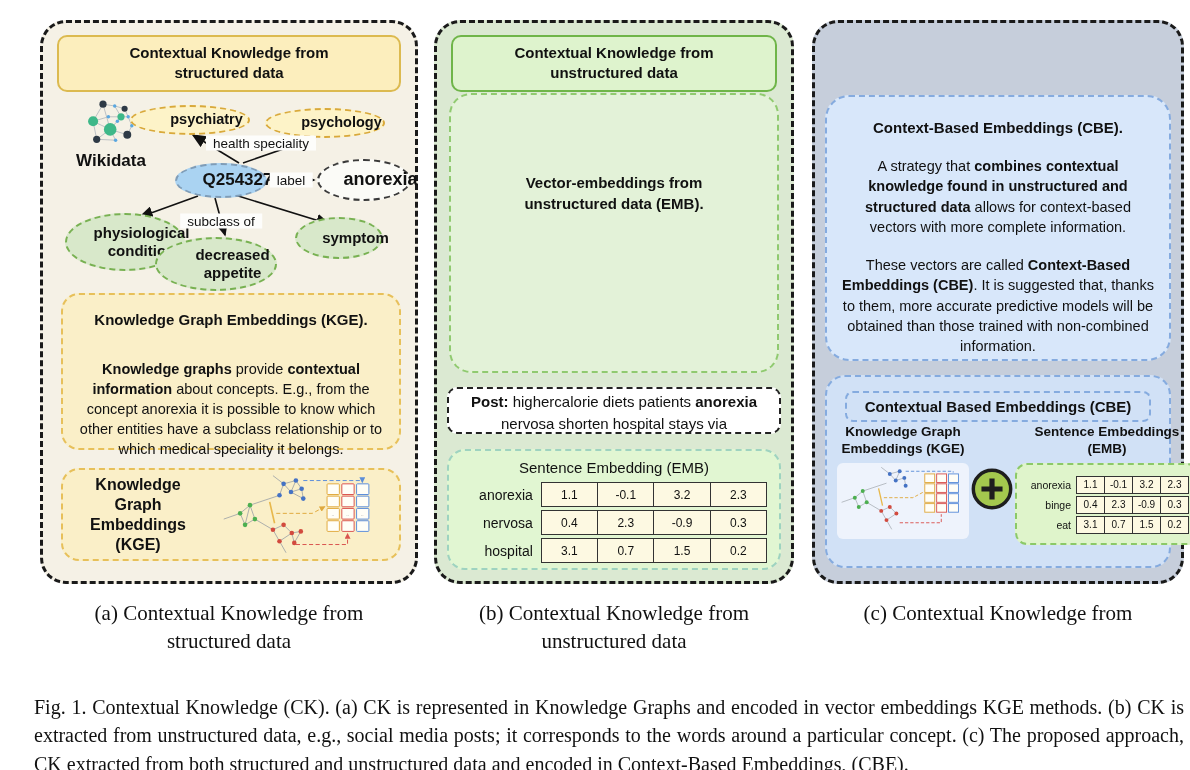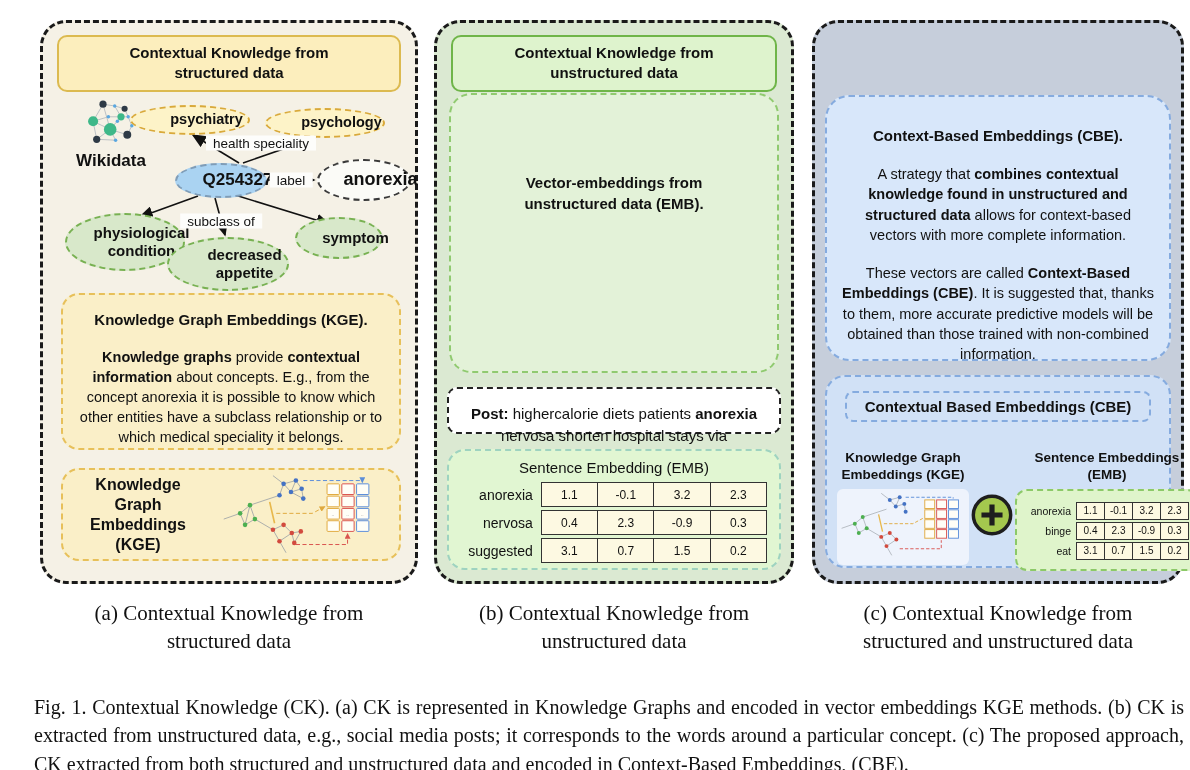--- a/index.html
+++ b/index.html
@@ -39,21 +39,21 @@
   .edge-label { position:absolute; transform:translate(-50%,-50%); background:#fdfdfb;
                 padding:0 7px; font-size:13.5px; white-space:nowrap; }
   .wikidata { position:absolute; left:42px; top:6px; }
   .wikidata-label { position:absolute; left:10px; top:60px; width:116px; text-align:center;
                     font-weight:bold; font-size:17px; }
 
   .kge-textbox { position:absolute; left:18px; top:270px; width:340px; height:157px;
                  background:var(--yellow_box_bg); border:2px dashed var(--yellow_box_border);
                  border-radius:18px; box-sizing:border-box; text-align:center;
                  padding:15px 8px 0; font-size:14.5px; line-height:1.38; }
-  .kge-textbox .title { font-weight:bold; font-size:15px; margin-bottom:16px; }
+  .kge-textbox .title { font-weight:bold; font-size:15px; margin-bottom:28px; }
   .bold { font-weight:bold; }
 
   .kge-bottombox { position:absolute; left:18px; top:445px; width:340px; height:93px;
                    background:var(--yellow_box_bg); border:2px dashed var(--yellow_box_border);
                    border-radius:18px; box-sizing:border-box; display:flex; align-items:center;
                    padding:4px 6px; }
   .kge-bottom-label { width:140px; text-align:center; font-weight:bold; font-size:16px; line-height:1.25; }
   .kge-bottom-label span { display:inline-block; max-width:110px; }
   .kge-illu { flex:1; display:flex; justify-content:center; }
 
@@ -61,45 +61,45 @@
   .emb-dashed { position:absolute; left:12px; right:12px; top:70px; height:280px;
                 border:2px dashed var(--emb_dashed_border); border-radius:22px;
                 background:var(--emb_dashed_bg); box-sizing:border-box; text-align:center; }
   .emb-dashed .title { font-weight:bold; font-size:15px; margin-top:77px; line-height:1.4; }
   .emb-dashed .title span { display:inline-block; max-width:220px; }
   .emb-dashed .body { margin:20px 14px 0; font-size:14.5px; line-height:1.4; }
 
   .post-box { position:absolute; left:10px; right:10px; top:364px; height:47px;
               background:#fff; border:2px dashed #222; border-radius:10px;
               box-sizing:border-box; text-align:center; font-size:15px;
-              line-height:1.45; padding:14px 10px; }
+              line-height:1.45; padding:2px 10px; }
 
   .emb-tablebox { position:absolute; left:10px; right:10px; top:426px; height:121px;
                   background:var(--emb_table_box_bg); border:2px dashed var(--emb_table_box_border);
                   border-radius:18px; box-sizing:border-box; padding:8px 12px 0; }
   .emb-tablebox .title { text-align:center; font-weight:normal; font-size:15px; margin-bottom:6px; }
   .trow { display:flex; align-items:center; margin-top:3px; }
   .tlabel { width:74px; text-align:right; padding-right:9px; font-size:14px; }
   .tcell { width:57px; height:23px; border:1px solid #333; background:var(--cell_bg);
            margin-left:-1px; display:flex; align-items:center; justify-content:center;
            font-size:12px; }
 
   
   .cbe-box { position:absolute; left:10px; right:10px; top:72px; height:266px;
              background:var(--blue_box_bg); border:2px dashed var(--blue_box_border);
              border-radius:24px; box-sizing:border-box; text-align:center;
-             padding:28px 10px 0; font-size:14.5px; line-height:1.4; }
+             padding:20px 10px 0; font-size:14.5px; line-height:1.4; }
   .cbe-box .title { font-weight:bold; font-size:15px; margin-bottom:18px; }
   .cbe-box p { margin:0 4px 18px; }
 
   .combo-box { position:absolute; left:10px; right:10px; top:352px; height:193px;
                background:var(--blue_inner_bg); border:2px dashed var(--blue_box_border);
                border-radius:20px; box-sizing:border-box; padding:12px 10px 0; }
   .combo-head { border:2px dashed var(--blue_box_border); border-radius:8px; text-align:center;
-                font-weight:bold; font-size:15px; padding:5px 2px; margin:2px 8px 28px; }
+                font-weight:bold; font-size:15px; padding:5px 2px; margin:2px 8px 2px; }
   .combo-cols { display:flex; align-items:flex-start; }
   .combo-col  { text-align:center; }
   .col-kge { width:148px; }
   .col-plus { width:52px; display:flex; justify-content:center; padding-top:42px; }
   .col-emb { flex:1; }
   .combo-label { font-weight:bold; font-size:13.5px; line-height:1.25; margin-bottom:5px; }
   .combo-label span { display:inline-block; }
   .col-kge .combo-label span { max-width:138px; }
   .col-emb .combo-label span { max-width:160px; }
   .kge-imgbox { background:var(--kge_img_bg); border-radius:6px; padding:3px 2px; display:inline-block; }
@@ -189,21 +189,21 @@
       <div class="wikidata-label">Wikidata</div>
 
       <div class="ellipse n-yellow" style="left:87px;top:14px;width:120px;height:30px;">psychiatry</div>
       <div class="ellipse n-yellow" style="left:222px;top:17px;width:120px;height:30px;">psychology</div>
       <div class="edge-label" style="left:218px;top:52px;">health speciality</div>
       <div class="ellipse n-blue" style="left:132px;top:72px;width:92px;height:35px;">Q254327</div>
       <div class="edge-label" style="left:248px;top:89px;">label</div>
       <div class="ellipse n-white" style="left:274px;top:68px;width:94px;height:42px;">anorexia</div>
       <div class="ellipse n-green" style="left:22px;top:122px;width:120px;height:58px;">physiological condition</div>
       <div class="edge-label" style="left:178px;top:130px;">subclass of</div>
-      <div class="ellipse n-green" style="left:124px;top:146px;width:122px;height:54px;text-align:center;">decreased appetite</div>
+      <div class="ellipse n-green" style="left:112px;top:146px;width:122px;height:54px;text-align:center;">decreased appetite</div>
       <div class="ellipse n-green" style="left:252px;top:126px;width:88px;height:42px;">symptom</div>
     </div>
 
     <div class="kge-textbox">
       <div class="title">Knowledge Graph Embeddings (KGE).</div>
       <div><span class="bold">Knowledge graphs</span><span> provide </span><span class="bold">contextual information</span><span> about concepts. E.g., from the concept anorexia it is possible to know which other entities have a subclass relationship or to which medical speciality it belongs.</span></div>
     </div>
 
     <div class="kge-bottombox">
       <div class="kge-bottom-label">
@@ -322,21 +322,21 @@
         <div class="tcell">2.3</div>
       </div>
       <div class="trow">
         <div class="tlabel">nervosa</div>
         <div class="tcell">0.4</div>
         <div class="tcell">2.3</div>
         <div class="tcell">-0.9</div>
         <div class="tcell">0.3</div>
       </div>
       <div class="trow">
-        <div class="tlabel">suggested</div>
+        <div class="tlabel">hospital</div>
         <div class="tcell">3.1</div>
         <div class="tcell">0.7</div>
         <div class="tcell">1.5</div>
         <div class="tcell">0.2</div>
       </div>
     </div>
   </section>
 
   <section class="panel panel-c">
 
@@ -462,18 +462,17 @@
   <div class="subcaption subcap-b">
     <div>(b) Contextual Knowledge from</div>
     <div>unstructured data</div>
   </div>
   <div class="subcaption subcap-a">
     <div>(a) Contextual Knowledge from</div>
     <div>structured data</div>
   </div>
   <div class="subcaption subcap-c">
     <div>(c) Contextual Knowledge from</div>
-    <div>structured and unstructured data</div>
   </div>
 
   <p class="figcaption">Fig. 1. Contextual Knowledge (CK). (a) CK is represented in Knowledge Graphs and encoded in vector embeddings KGE methods. (b) CK is extracted from unstructured data, e.g., social media posts; it corresponds to the words around a particular concept. (c) The proposed approach, CK extracted from both structured and unstructured data and encoded in Context-Based Embeddings, (CBE).</p>
 
 </div>
 
 </body></html>

